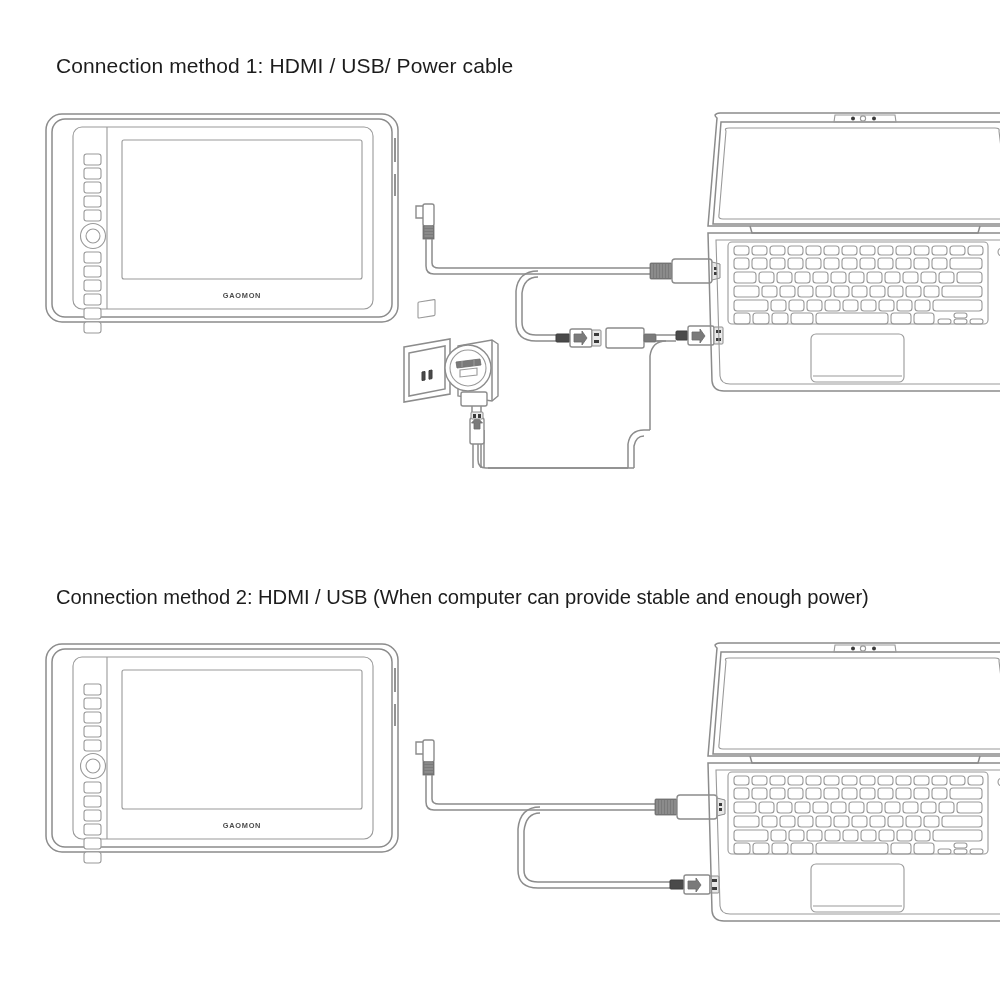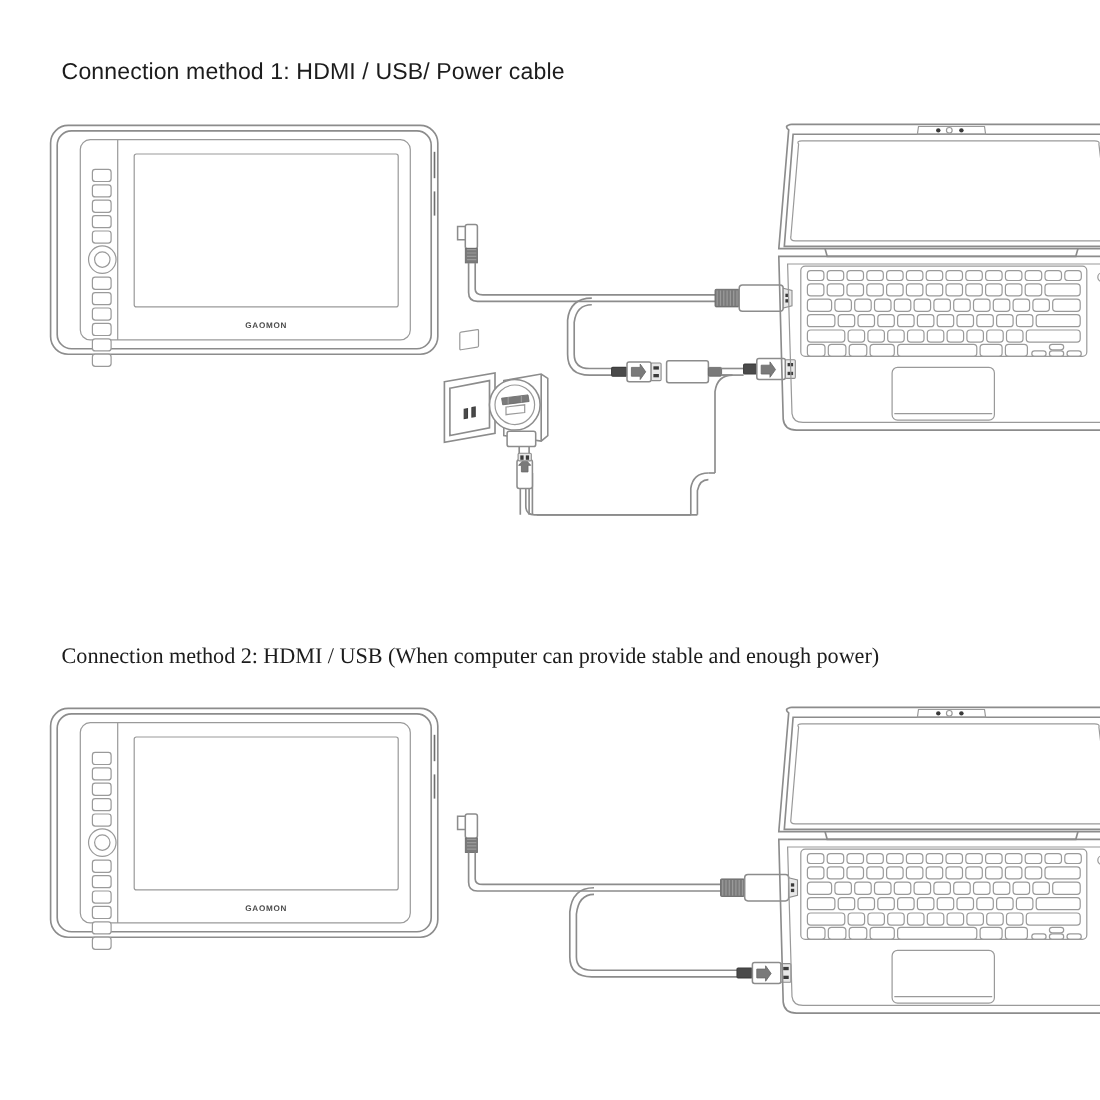--- a/index.html
+++ b/index.html
@@ -25,21 +25,21 @@
   .heading {
     position: absolute;
     left: 16px;
     font-size: 21px;
     font-weight: 400;
     letter-spacing: 0.1px;
     color: #1c1c1c;
     white-space: nowrap;
   }
   #heading-1 { top: 54px; }
-  #heading-2 { top: 586px; font-size: 20.2px; letter-spacing: -0.05px; font-family: Liberation Serif, serif; }
+  #heading-2 { top: 586px; font-size: 20.2px; letter-spacing: -0.05px; }
   .diagram {
     position: absolute;
     left: 0;
     width: 1000px;
     text-decoration: underline;
   }
   #diagram-1 { top: 100px; height: 400px; }
   #diagram-2 { top: 630px; height: 330px; }
   svg { display: block; overflow: visible; }
   .ln   { fill: none; stroke: #8c8c8c; stroke-width: 1.5; }

